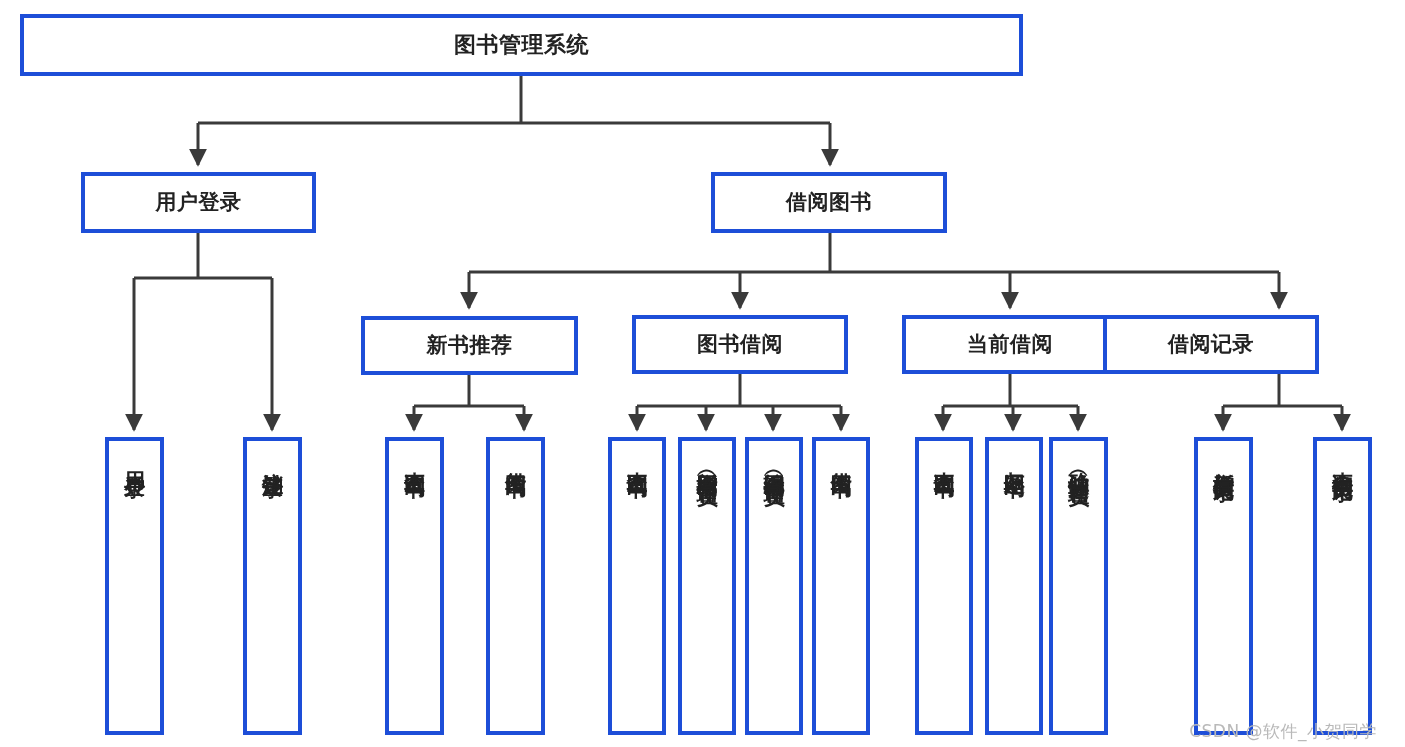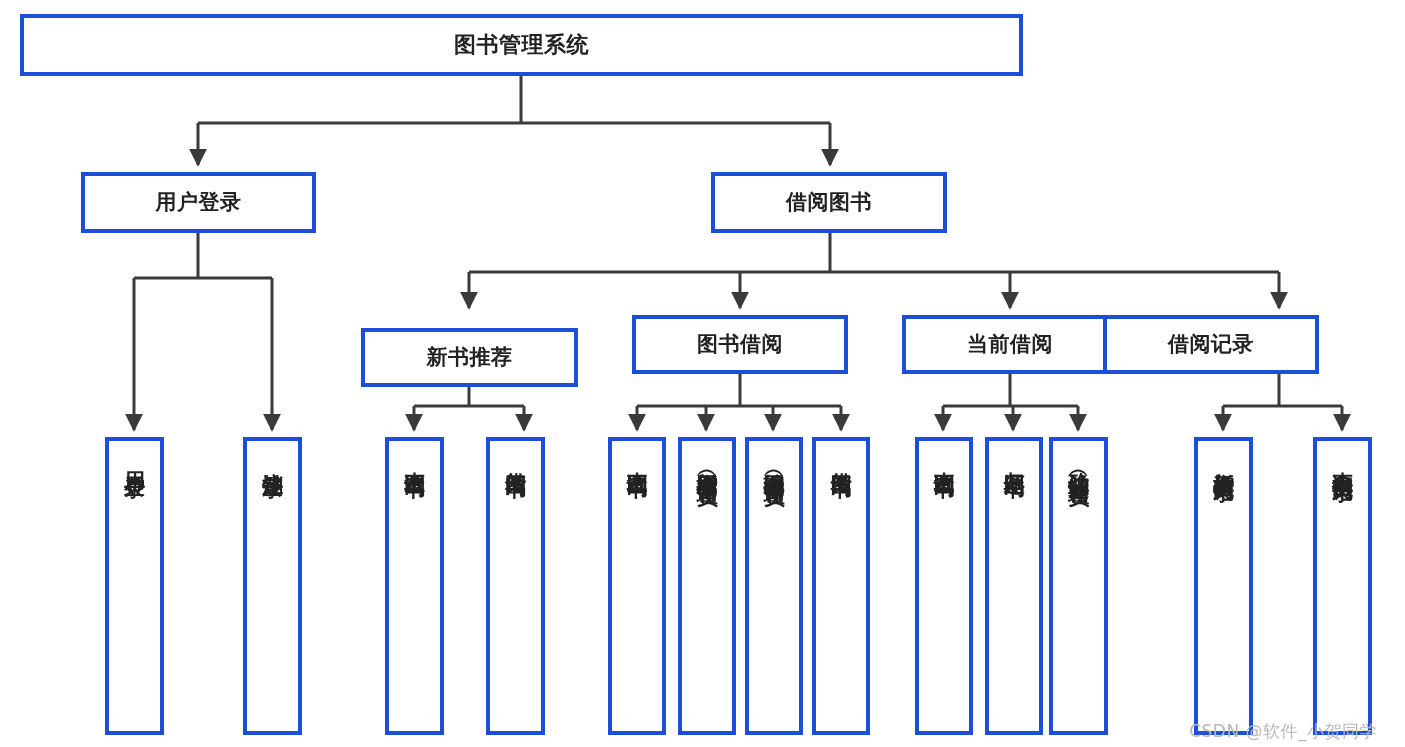--- a/index.html
+++ b/index.html
@@ -142,21 +142,21 @@
     <span class="label">图书管理系统</span>
   </div>
 
   <div class="node lvl2" style="left:81px; top:172px; width:235px; height:61px;">
     <span class="label">用户登录</span>
   </div>
   <div class="node lvl2" style="left:711px; top:172px; width:236px; height:61px;">
     <span class="label">借阅图书</span>
   </div>
 
-  <div class="node lvl3" style="left:361px; top:328px; width:217px; height:59px;">
+  <div class="node lvl3" style="left:361px; top:316px; width:217px; height:59px;">
     <span class="label">新书推荐</span>
   </div>
   <div class="node lvl3" style="left:632px; top:315px; width:216px; height:59px;align-items:center;">
     <span class="label">图书借阅</span>
   </div>
   <div class="node lvl3" style="left:902px; top:315px; width:216px; height:59px;">
     <span class="label">当前借阅</span>
   </div>
   <div class="node lvl3" style="left:1103px; top:315px; width:216px; height:59px;">
     <span class="label">借阅记录</span>

